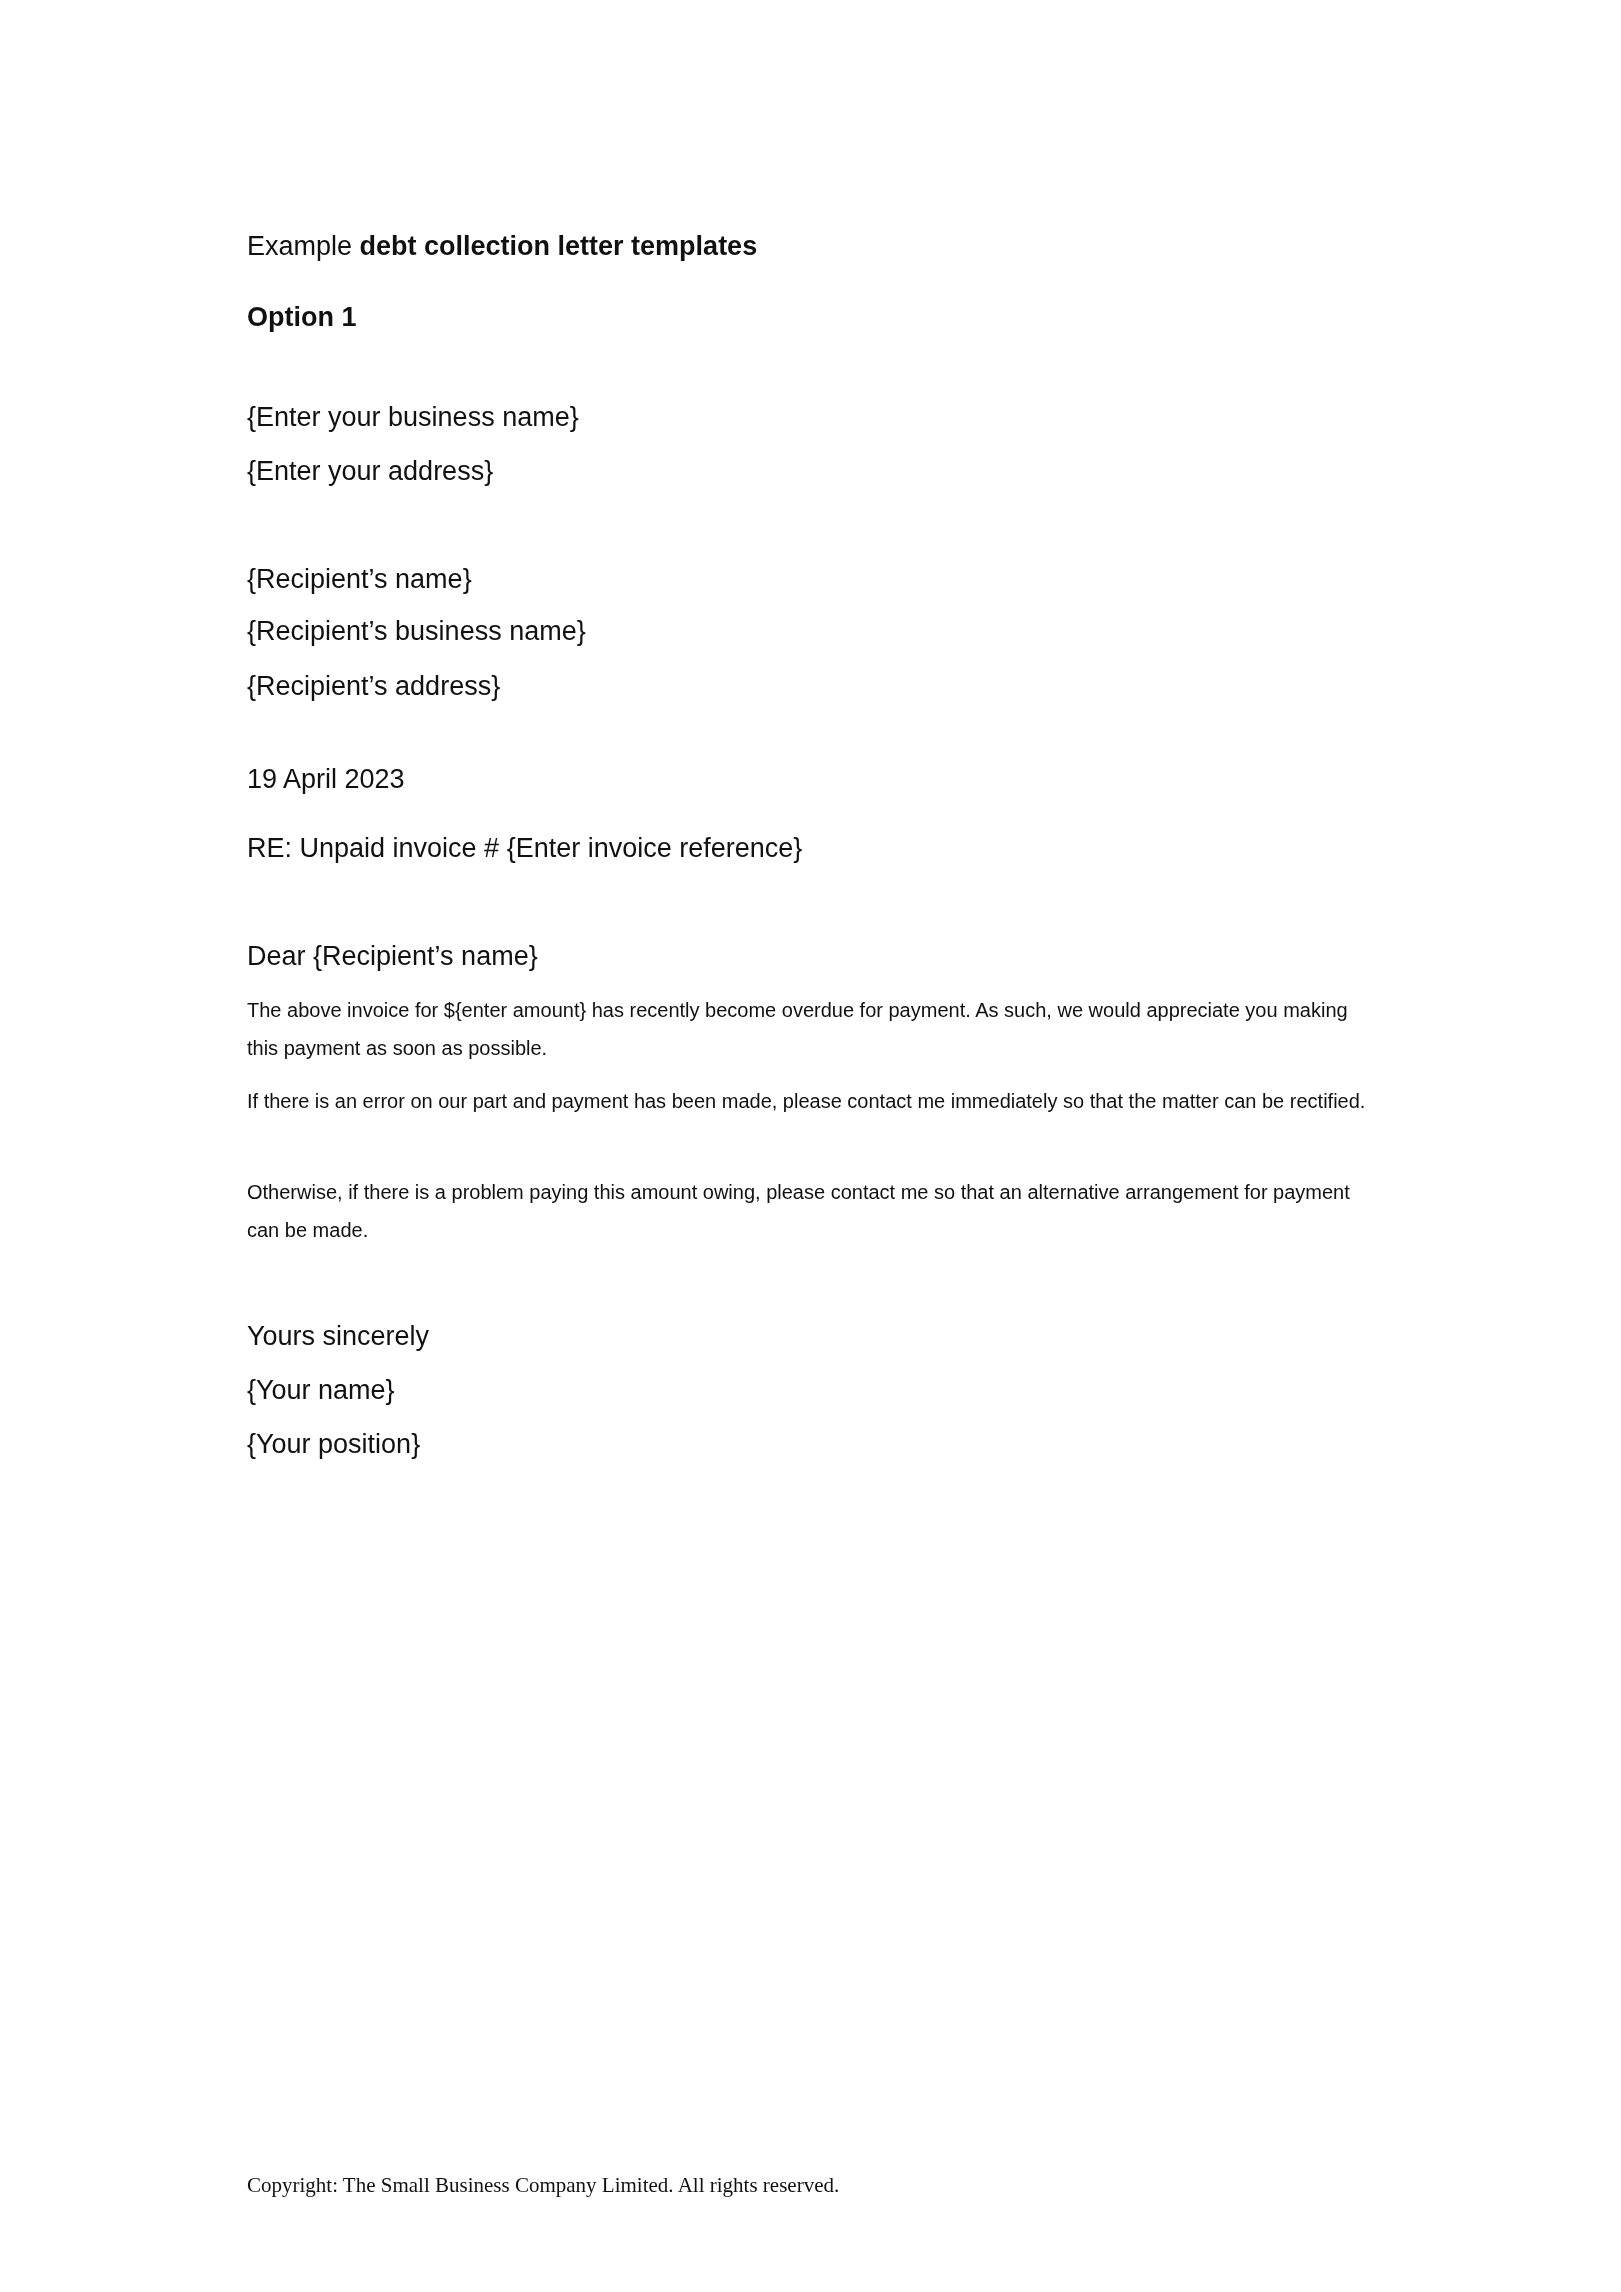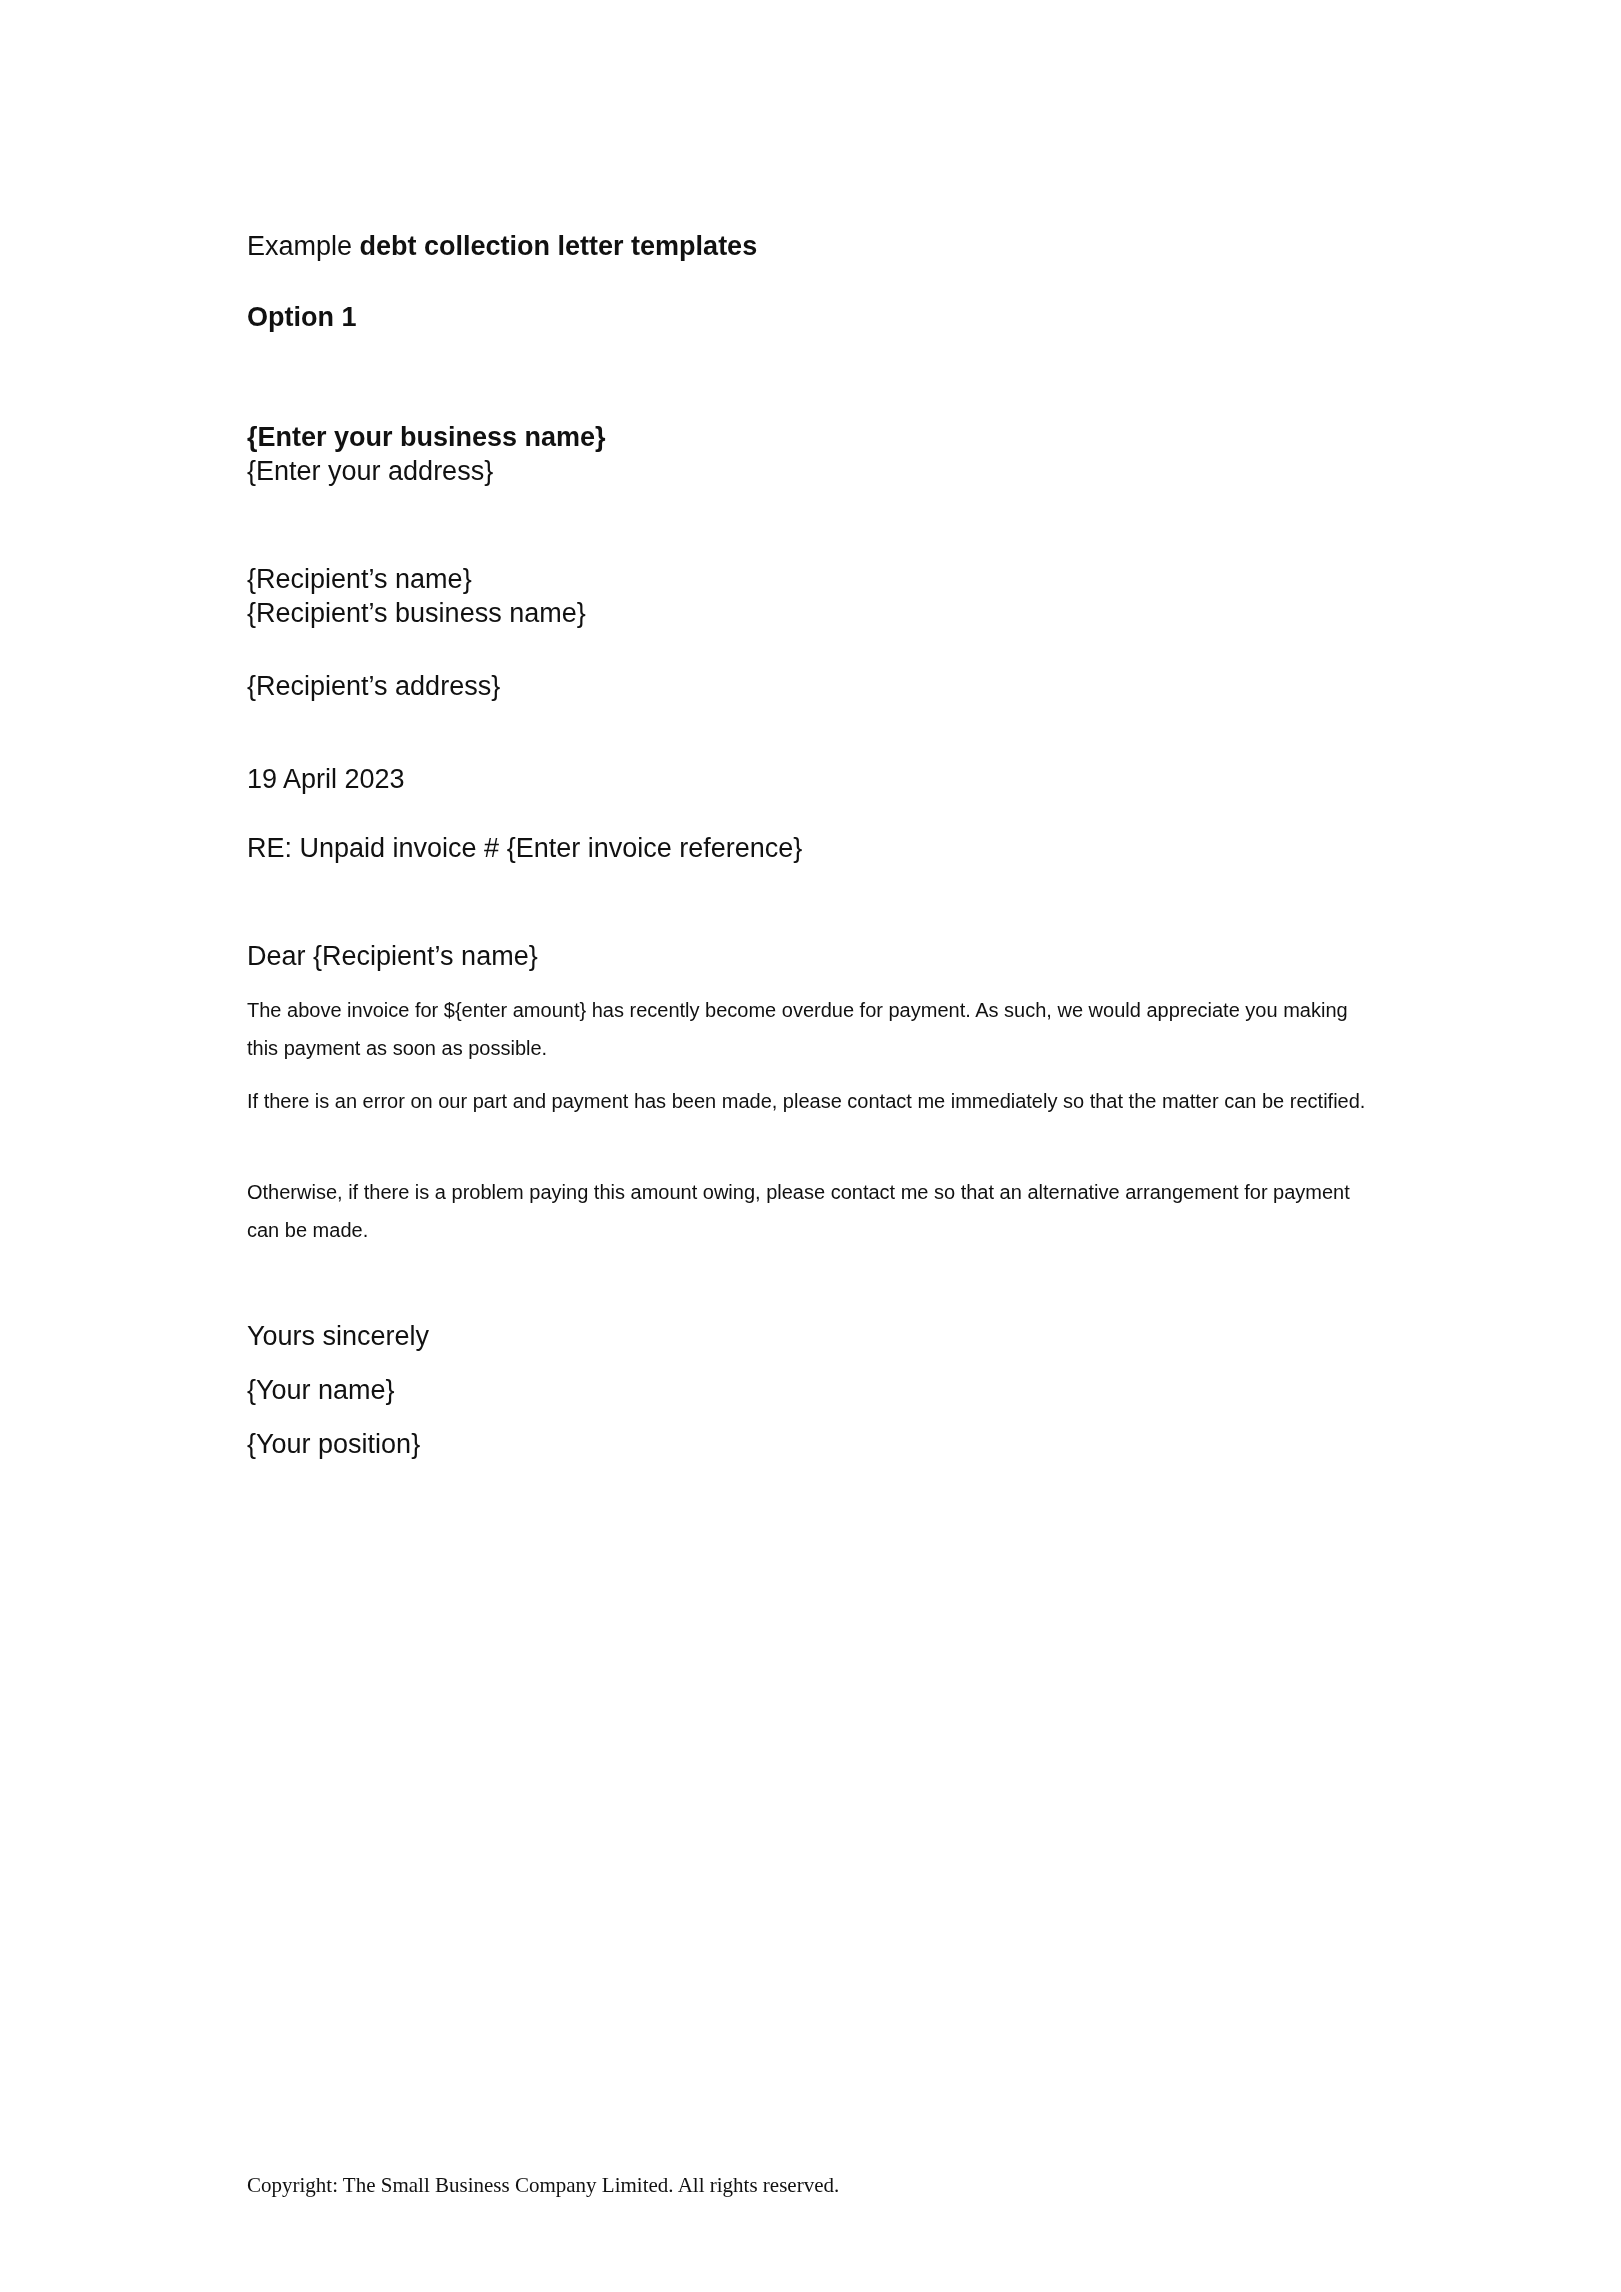--- a/index.html
+++ b/index.html
@@ -14,25 +14,25 @@
 <body>
 
 <div>
   <div class="line" style="top:233px;">
     <span>Example</span>
     <span class="bold">debt collection letter templates</span>
   </div>
 
   <div class="line bold" style="top:304px;">Option 1</div>
 
-  <div class="line" style="top:424px;font-weight:bold;">{Enter your business name}</div>
+  <div class="line" style="top:404px;">{Enter your business name}</div>
   <div class="line" style="top:458px;">{Enter your address}</div>
 
   <div class="line" style="top:566px;">{Recipient’s name}</div>
-  <div class="line" style="top:600px;text-align:right;">{Recipient’s business name}</div>
+  <div class="line" style="top:618px;text-align:right;">{Recipient’s business name}</div>
   <div class="line" style="top:673px;">{Recipient’s address}</div>
 
   <div class="line" style="top:758px;margin-top:8px;">19 April 2023</div>
   <div class="line" style="top:835px;">RE:  Unpaid invoice # {Enter invoice reference}</div>
 
   <div class="line" style="top:943px;">Dear {Recipient’s name}</div>
 
   <div class="para" style="top:991px;">The above invoice for ${enter amount} has recently become overdue for payment.  As such, we would appreciate you making this payment as soon as possible.</div>
   <div class="para" style="top:1082px;">If there is an error on our part and payment has been made, please contact me immediately so that the matter can be rectified.</div>
   <div class="para" style="top:1173px;">Otherwise, if there is a problem paying this amount owing, please contact me so that an alternative arrangement for payment can be made.</div>

